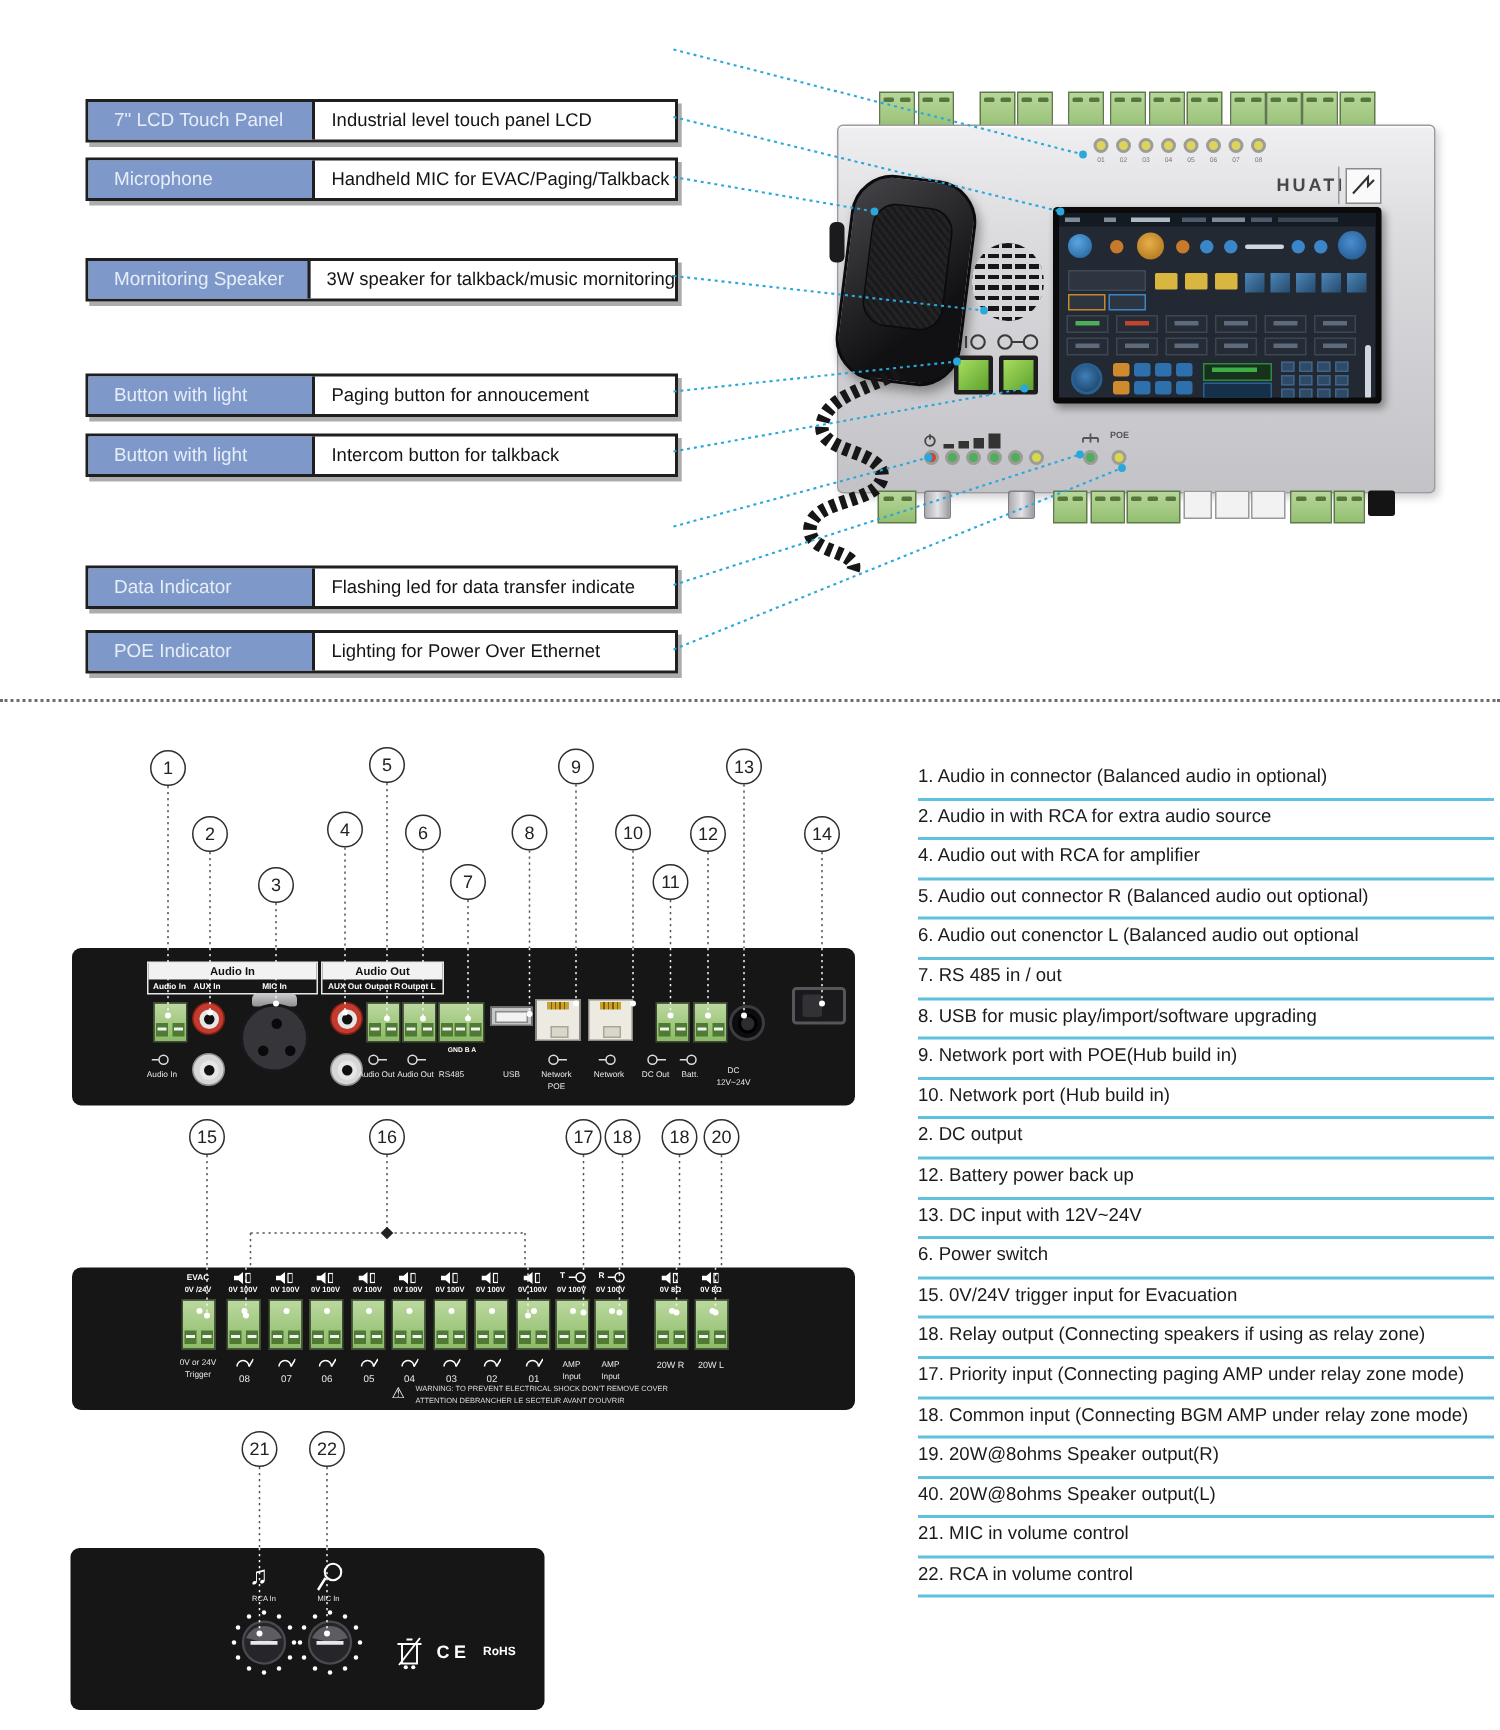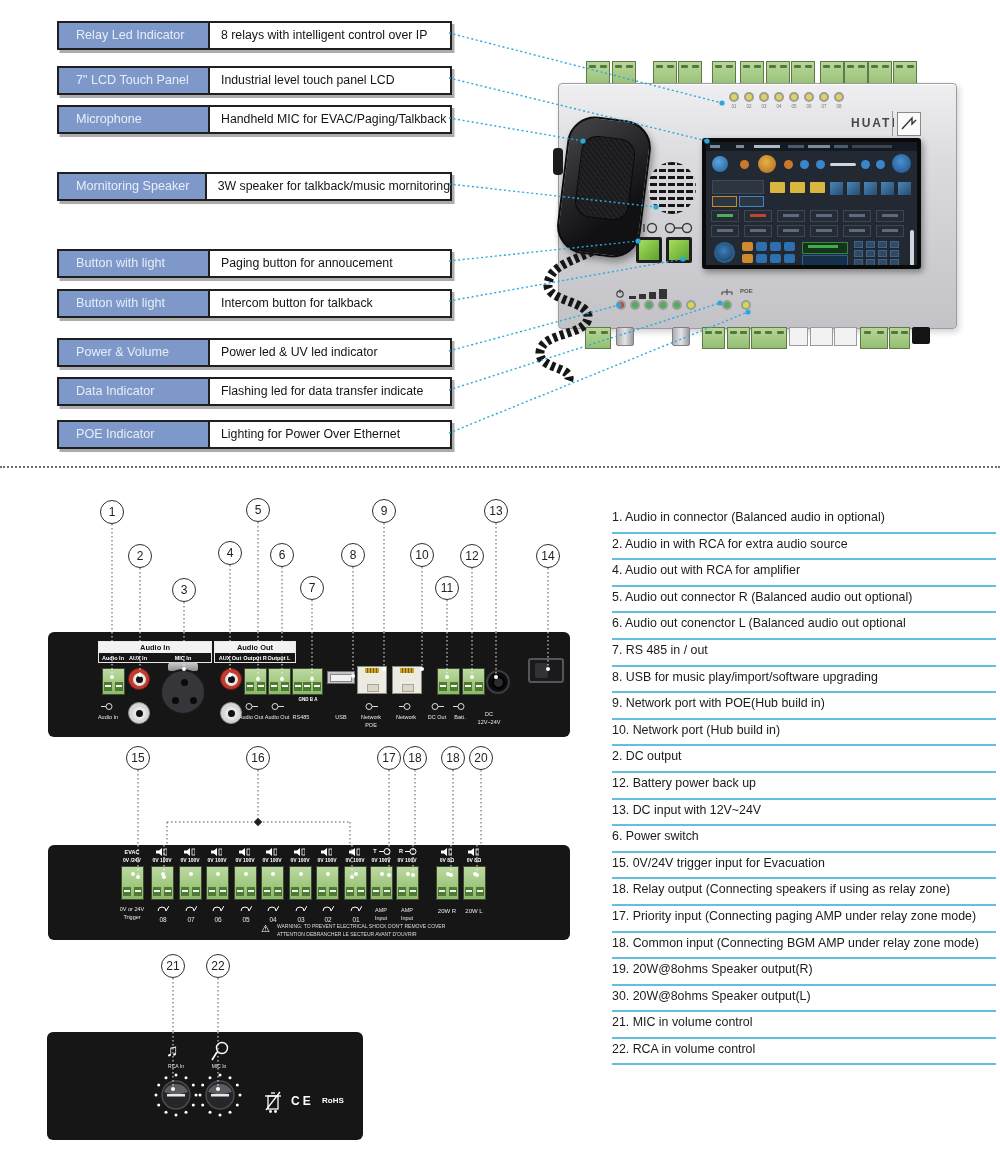--- a/index.html
+++ b/index.html
@@ -114,47 +114,39 @@
   .overlay{position:absolute;left:0;top:0;z-index:5;pointer-events:none;}
 
   
   .knob{position:absolute;width:48px;height:48px;}
 </style>
 </head>
 <body>
 
 <div class="page">
 
-  <div class="lblrow" style="top:21px">
-    <div class="lbl">Relay Led Indicator</div>
-    <div class="dsc">8 relays with intelligent control over IP</div>
-  </div>
   <div class="lblrow" style="top:66px">
     <div class="lbl">7" LCD Touch Panel</div>
     <div class="dsc">Industrial level touch panel LCD</div>
   </div>
   <div class="lblrow" style="top:105px">
     <div class="lbl">Microphone</div>
     <div class="dsc">Handheld MIC for EVAC/Paging/Talkback</div>
   </div>
   <div class="lblrow" style="top:172px">
     <div class="lbl">Mornitoring Speaker</div>
     <div class="dsc">3W speaker for talkback/music mornitoring</div>
   </div>
   <div class="lblrow" style="top:249px">
     <div class="lbl">Button with light</div>
     <div class="dsc">Paging button for annoucement</div>
   </div>
   <div class="lblrow" style="top:289px">
     <div class="lbl">Button with light</div>
     <div class="dsc">Intercom button for talkback</div>
-  </div>
-  <div class="lblrow" style="top:338px">
-    <div class="lbl">Power &amp; Volume</div>
-    <div class="dsc">Power led &amp; UV led indicator</div>
   </div>
   <div class="lblrow" style="top:377px">
     <div class="lbl">Data Indicator</div>
     <div class="dsc">Flashing led for data transfer indicate</div>
   </div>
   <div class="lblrow" style="top:420px">
     <div class="lbl">POE Indicator</div>
     <div class="dsc">Lighting for Power Over Ethernet</div>
   </div>
 
@@ -840,21 +832,21 @@
     <div class="li">10. Network port (Hub build in)</div>
     <div class="li">2. DC output</div>
     <div class="li">12. Battery power back up</div>
     <div class="li">13. DC input with 12V~24V</div>
     <div class="li">6. Power switch</div>
     <div class="li">15. 0V/24V trigger input for Evacuation</div>
     <div class="li">18. Relay output (Connecting speakers if using as relay zone)</div>
     <div class="li">17. Priority input (Connecting paging AMP under relay zone mode)</div>
     <div class="li">18. Common input (Connecting BGM AMP under relay zone  mode)</div>
     <div class="li">19. 20W@8ohms Speaker output(R)</div>
-    <div class="li">30. 20W@8ohms Speaker output(L)</div>
+    <div class="li">40. 20W@8ohms Speaker output(L)</div>
     <div class="li">21. MIC in volume control</div>
     <div class="li">22. RCA in volume control</div>
   </div>
 
   <svg class="overlay" width="1000" height="1153">
     <g stroke="#29a8dc" stroke-width="1.4" stroke-dasharray="2 2.6" fill="none">
       <line x1="449" y1="33" x2="722" y2="103"></line>
       <line x1="449" y1="78" x2="707" y2="141"></line>
       <line x1="449" y1="118" x2="583" y2="141"></line>
       <line x1="449" y1="184" x2="656" y2="207"></line>

